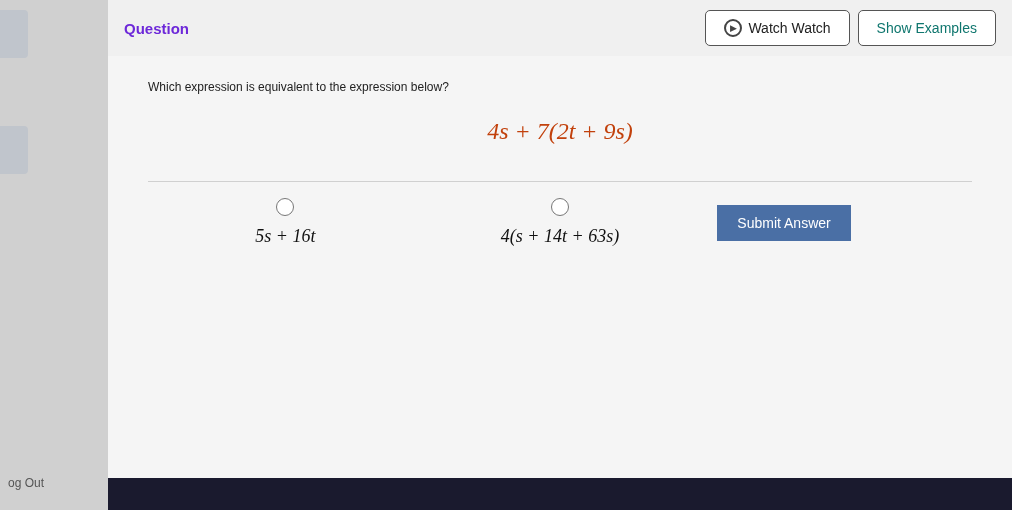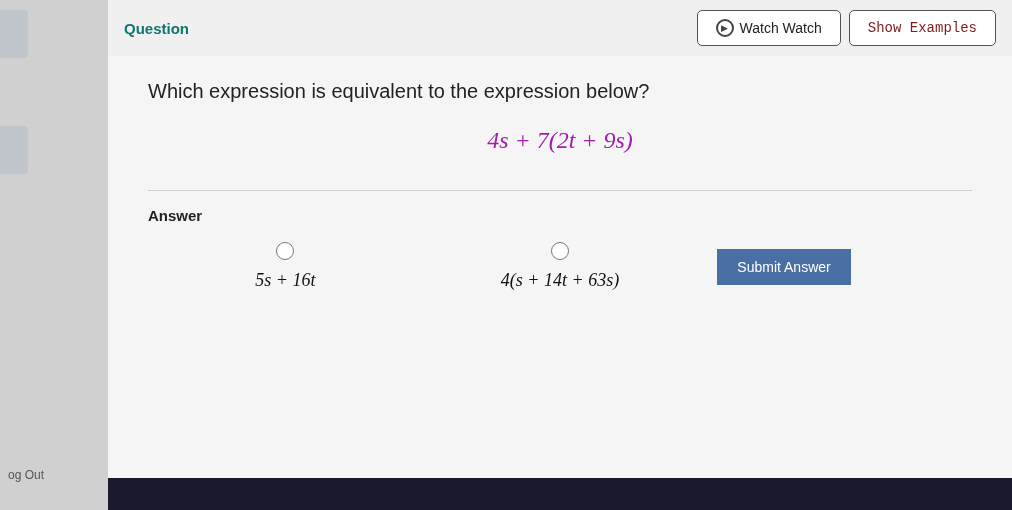--- a/index.html
+++ b/index.html
@@ -27,21 +27,21 @@
     .sidebar-tab {
       width: 28px;
       height: 48px;
       background: #c0c5cc;
       border-radius: 0 4px 4px 0;
       margin-bottom: 8px;
     }
 
     .sidebar-logout {
       position: absolute;
-      bottom: 28px;
+      bottom: 20px;
       left: 8px;
       font-size: 12px;
       color: #555;
       font-family: Arial, sans-serif;
       cursor: pointer;
     }
 
     .main-content {
       flex: 1;
       background: #f0f0f0;
@@ -55,21 +55,21 @@
       align-items: center;
       justify-content: space-between;
       padding: 10px 16px;
       background: #f0f0f0;
     }
 
     .question-label {
       font-family: Arial, sans-serif;
       font-size: 15px;
       font-weight: bold;
-      color: #0f766e;
+      color: #6d28d9;
     }
 
     .header-buttons {
       display: flex;
       gap: 8px;
     }
 
     .btn-watch-video {
       display: flex;
       align-items: center;
@@ -94,44 +94,44 @@
       border-radius: 50%;
       font-size: 9px;
       color: #444;
     }
 
     .btn-show-examples {
       padding: 8px 18px;
       border: 1.5px solid #555;
       background: white;
       border-radius: 5px;
-      font-family: Liberation Mono, monospace;
+      font-family: Liberation Sans, sans-serif;
       font-size: 14px;
-      color: #7f1d1d;
+      color: #0f766e;
       cursor: pointer;
     }
 
     .content-area {
       flex: 1;
       background: #f5f5f5;
       padding: 24px 40px 20px 40px;
     }
 
     .question-text {
       font-family: Arial, sans-serif;
-      font-size: 20px;
+      font-size: 12px;
       color: #222;
       margin-bottom: 24px;
     }
 
     .expression {
       text-align: center;
       font-size: 24px;
       font-family: Georgia, 'Times New Roman', serif;
-      color: #a21caf;
+      color: #c2410c;
       margin-bottom: 36px;
       font-style: italic;
     }
 
     .answer-label {
       font-family: Arial, sans-serif;
       font-size: 15px;
       font-weight: bold;
       color: #222;
       margin-bottom: 18px;
@@ -217,21 +217,20 @@
     </div>
   </div>
 
   <div class="content-area">
     <p class="question-text">Which expression is equivalent to the expression below?</p>
 
     <div class="expression">4s + 7(2t + 9s)</div>
 
     <div class="divider"></div>
 
-    <p class="answer-label">Answer</p>
 
     <div class="answers-grid">
 
       <div class="answer-option">
         <div class="radio-circle"></div>
         <span class="answer-text">5s + 16t</span>
       </div>
 
       <div class="answer-option">
         <div class="radio-circle"></div>

